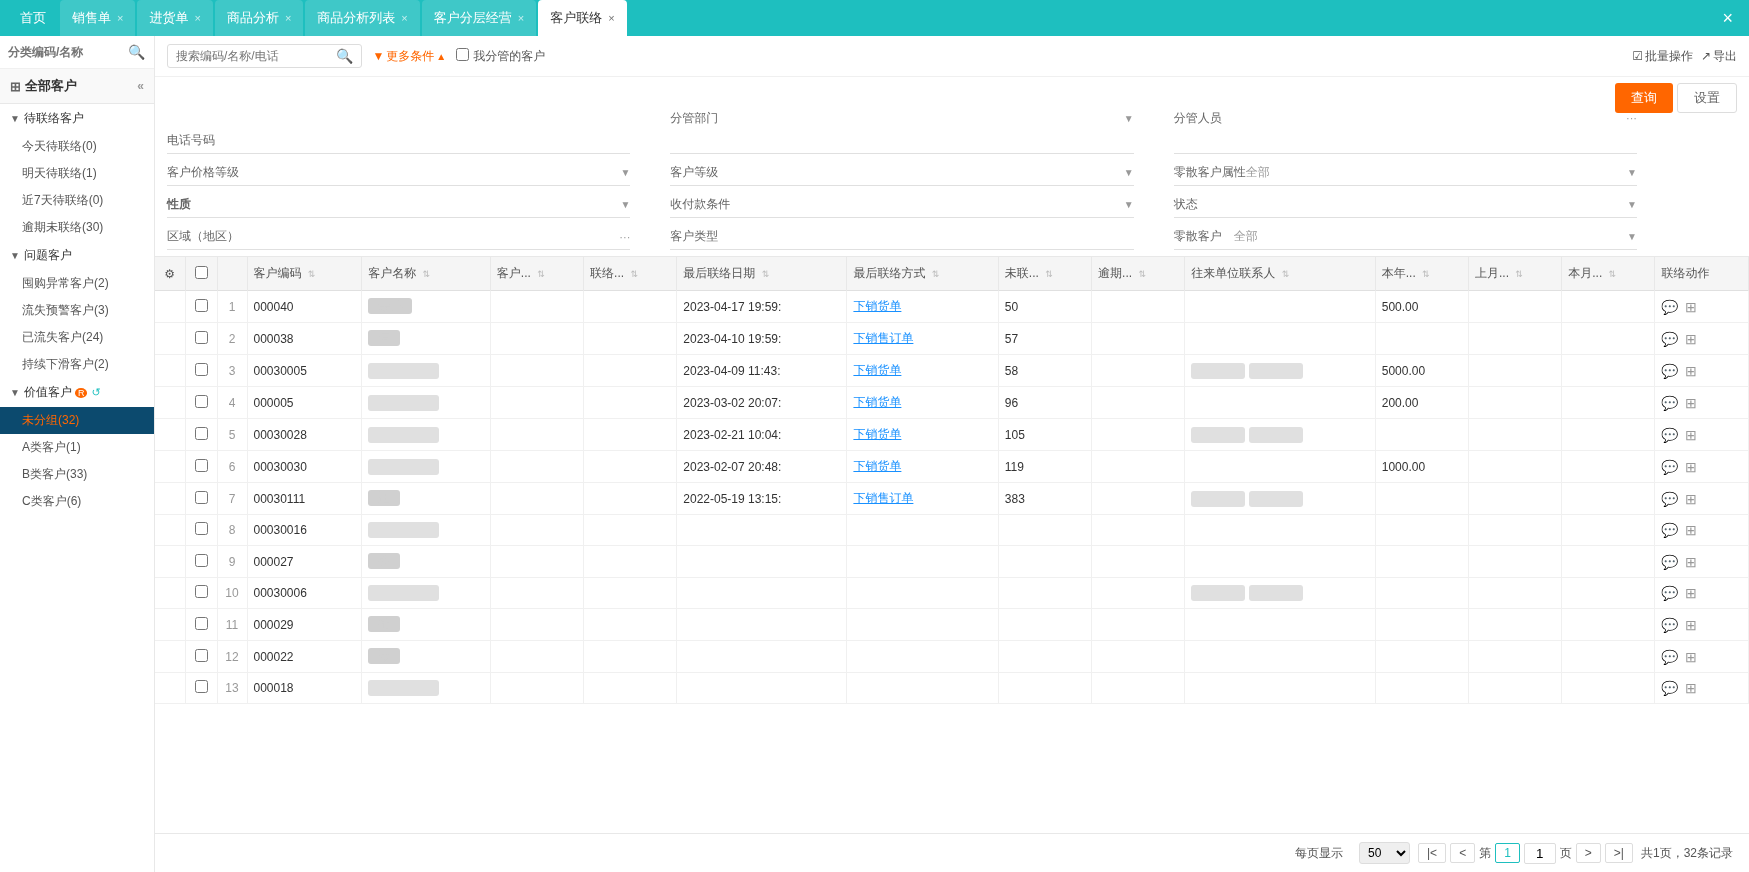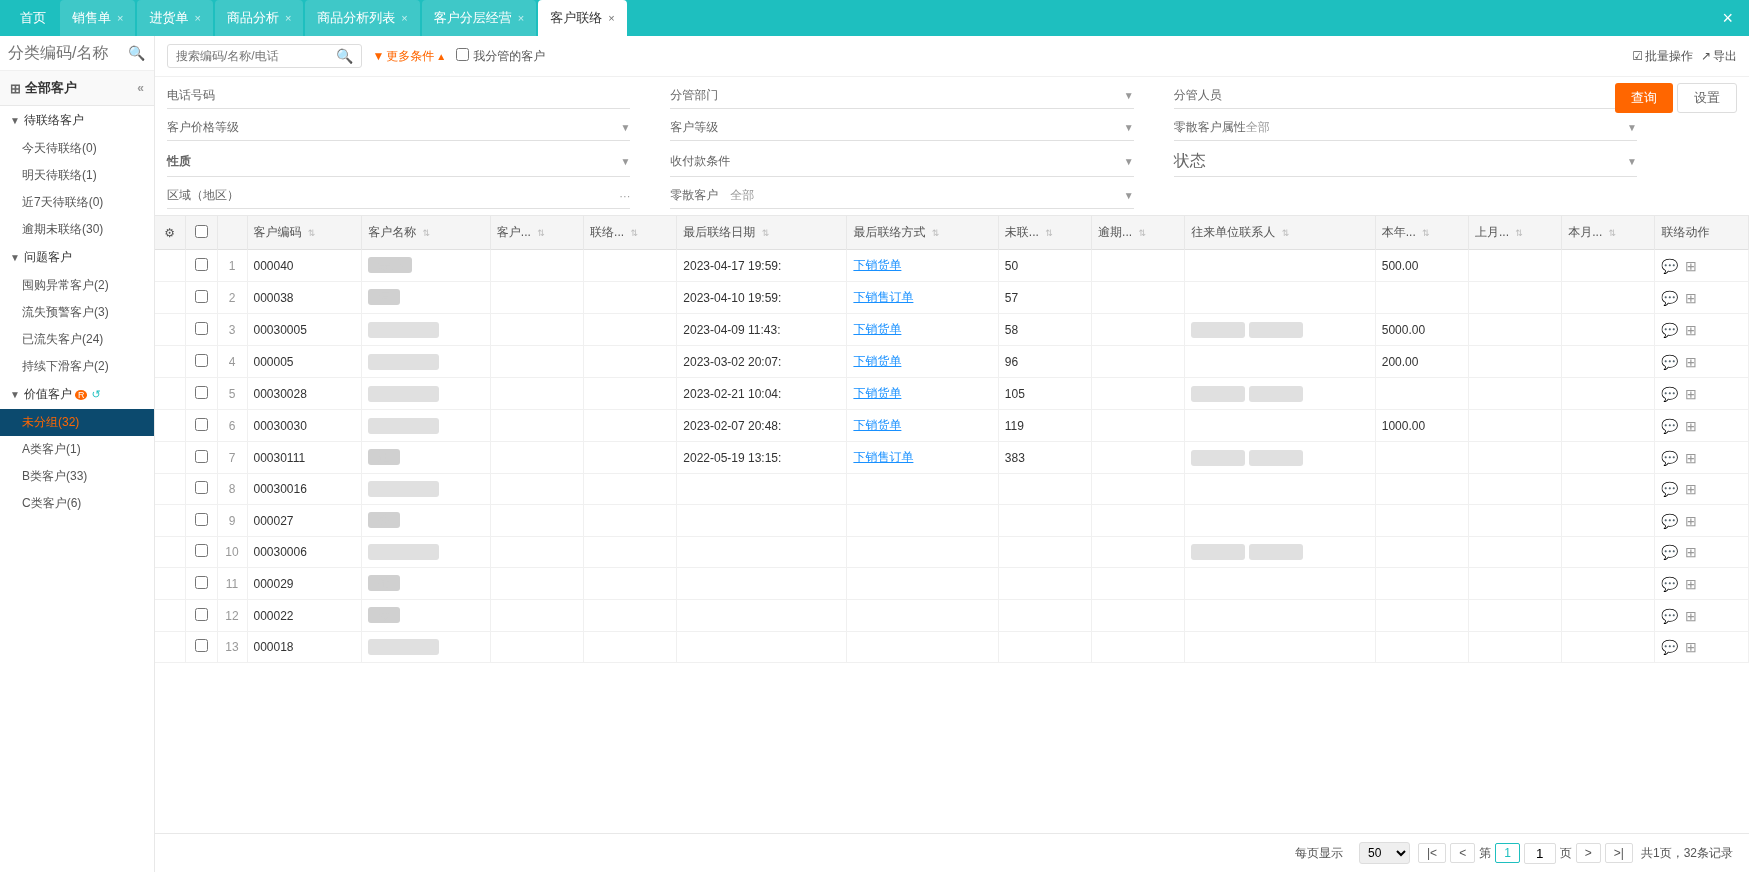--- a/index.html
+++ b/index.html
@@ -71,23 +71,24 @@
     }
     .sidebar-search {
       display: flex;
       align-items: center;
       padding: 8px;
       border-bottom: 1px solid #f0f0f0;
     }
     .sidebar-search input {
       border: none;
       outline: none;
-      font-size: 16px;
+      font-size: 12px;
       width: 100%;
       color: #6d28d9;
+      font-weight: bold;
     }
     .sidebar-search .search-icon {
       color: #1ebfbf;
       font-size: 14px;
       cursor: pointer;
     }
 
     .sidebar-all-customers {
       display: flex;
       align-items: center;
@@ -442,21 +443,21 @@
             <span>↗</span>
             <span>导出</span>
           </span>
         </div>
       </div>
 
       <div style="padding:6px 12px 6px; border-bottom:1px solid #e8e8e8; position:relative;">
         <div style="display:grid;grid-template-columns:1fr 1fr 1fr;gap:6px 40px;padding-right:100px;">
 
           <div class="filter-field">
-            <label style="min-width:68px;color:#666;font-size:12px;">电话号码</label>
+            <label style="min-width:68px;color:#666;font-size:12px;margin-top:45px;">电话号码</label>
             <div class="field-value"></div>
           </div>
           <div class="filter-field">
             <label style="min-width:60px;color:#666;font-size:12px;">分管部门</label>
             <div class="field-value"></div>
             <span class="dropdown-arrow">▼</span>
           </div>
           <div class="filter-field">
             <label style="min-width:60px;color:#666;font-size:12px;">分管人员</label>
             <div class="field-value"></div>
@@ -483,29 +484,33 @@
             <label style="min-width:68px;color:#666;font-size:12px;font-weight:bold;">性质</label>
             <div class="field-value"></div>
             <span class="dropdown-arrow">▼</span>
           </div>
           <div class="filter-field">
             <label style="min-width:60px;color:#666;font-size:12px;">收付款条件</label>
             <div class="field-value"></div>
             <span class="dropdown-arrow">▼</span>
           </div>
           <div class="filter-field">
-            <label style="min-width:60px;color:#666;font-size:16px;">状态</label>
+            <label style="min-width:60px;color:#666;font-size:12px;">状态</label>
             <div class="field-value"></div>
             <span class="dropdown-arrow">▼</span>
           </div>
 
           <div class="filter-field">
             <label style="min-width:68px;color:#666;font-size:12px;">区域（地区）</label>
             <div class="field-value"></div>
             <span style="color:#999;font-size:11px;cursor:pointer;">···</span>
+          </div>
+          <div class="filter-field">
+            <label style="min-width:60px;color:#666;font-size:12px;">客户类型</label>
+            <div class="field-value"></div>
           </div>
           <div class="filter-field">
             <label style="min-width:60px;color:#666;font-size:12px;">零散客户</label>
             <div class="field-value">全部</div>
             <span class="dropdown-arrow">▼</span>
           </div>
         </div>
 
         <div style="position:absolute;right:12px;top:6px;display:flex;flex-direction:row;gap:4px;">
           <button class="btn-query">查询</button>

